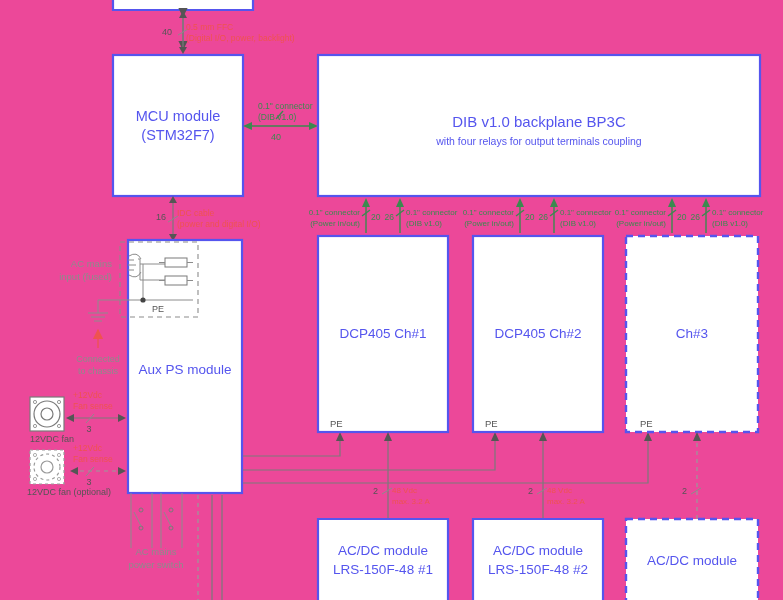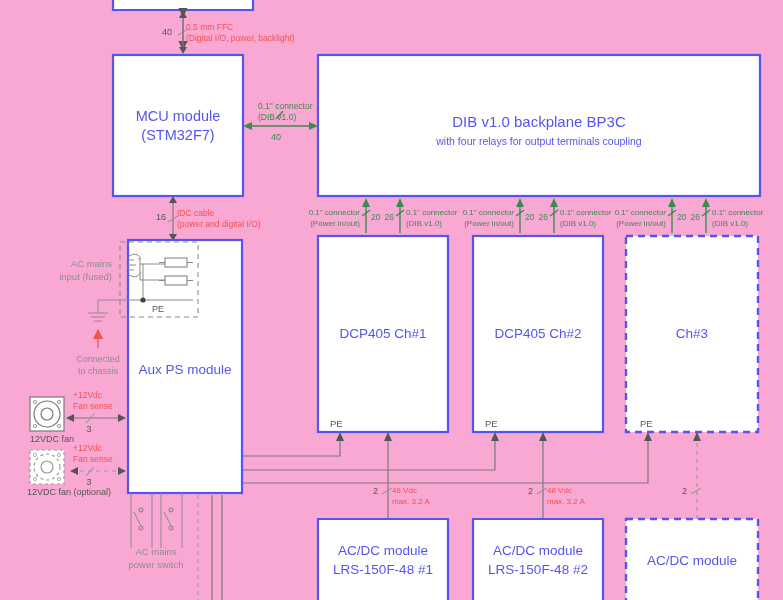--- a/index.html
+++ b/index.html
@@ -6,21 +6,21 @@
   html,body{margin:0;padding:0;background:#ffffff;}
   body{
     font-family:"Liberation Sans","DejaVu Sans",sans-serif;
     -webkit-font-smoothing:antialiased;
   }
   #stage{
     position:relative;
     width:783px;
     height:600px;
     overflow:hidden;
-    background:#f9a8d4;
+    background:#ec4899;
   }
   svg#diagram{
     position:absolute;
     left:0; top:0;
     width:783px;
     height:600px;
     display:block;
   }
   text{ dominant-baseline:middle; }
   .t-blue{ fill:#5555ee; font-family:"Liberation Sans","DejaVu Sans",sans-serif; }

